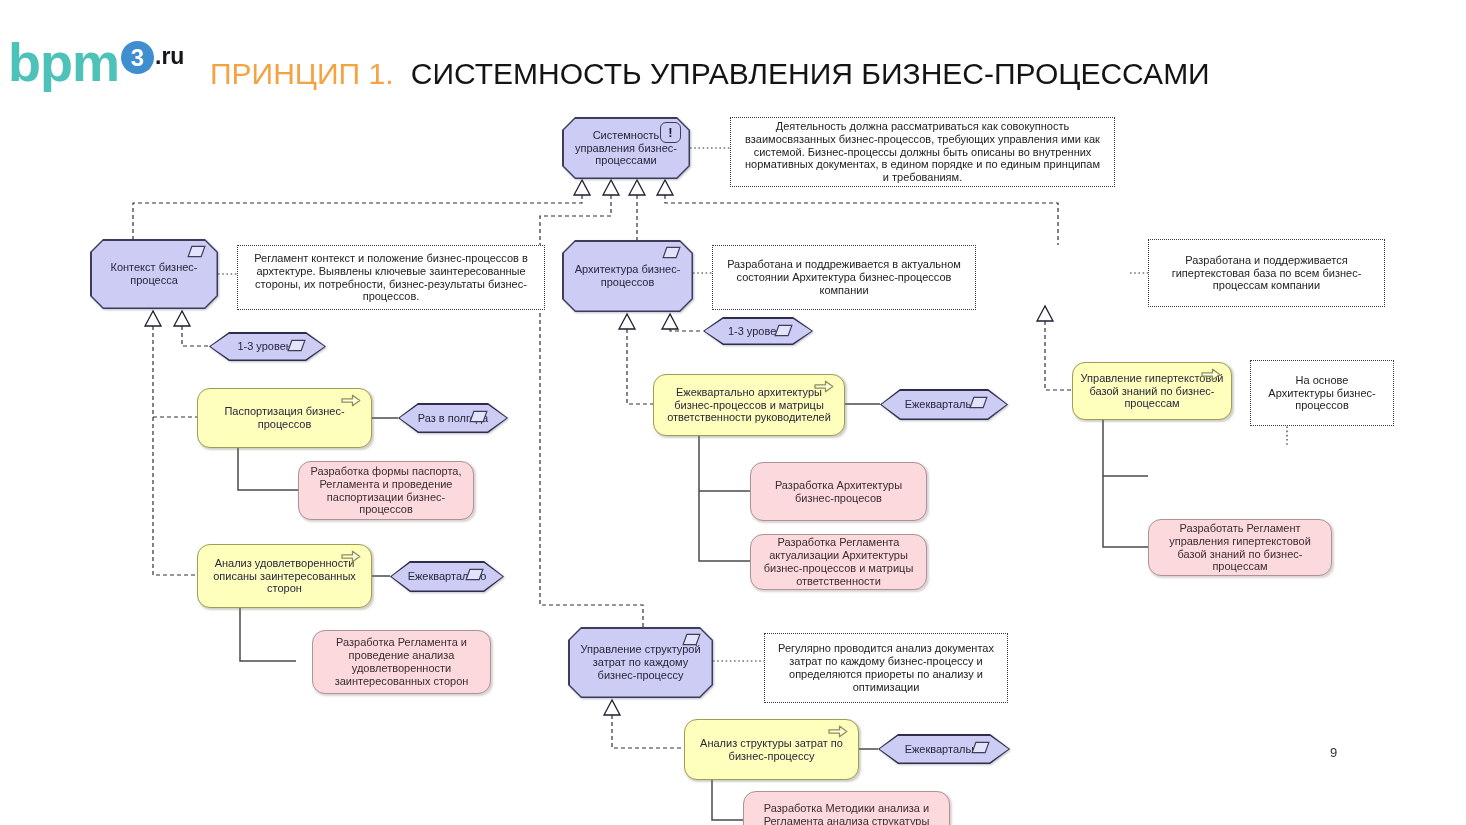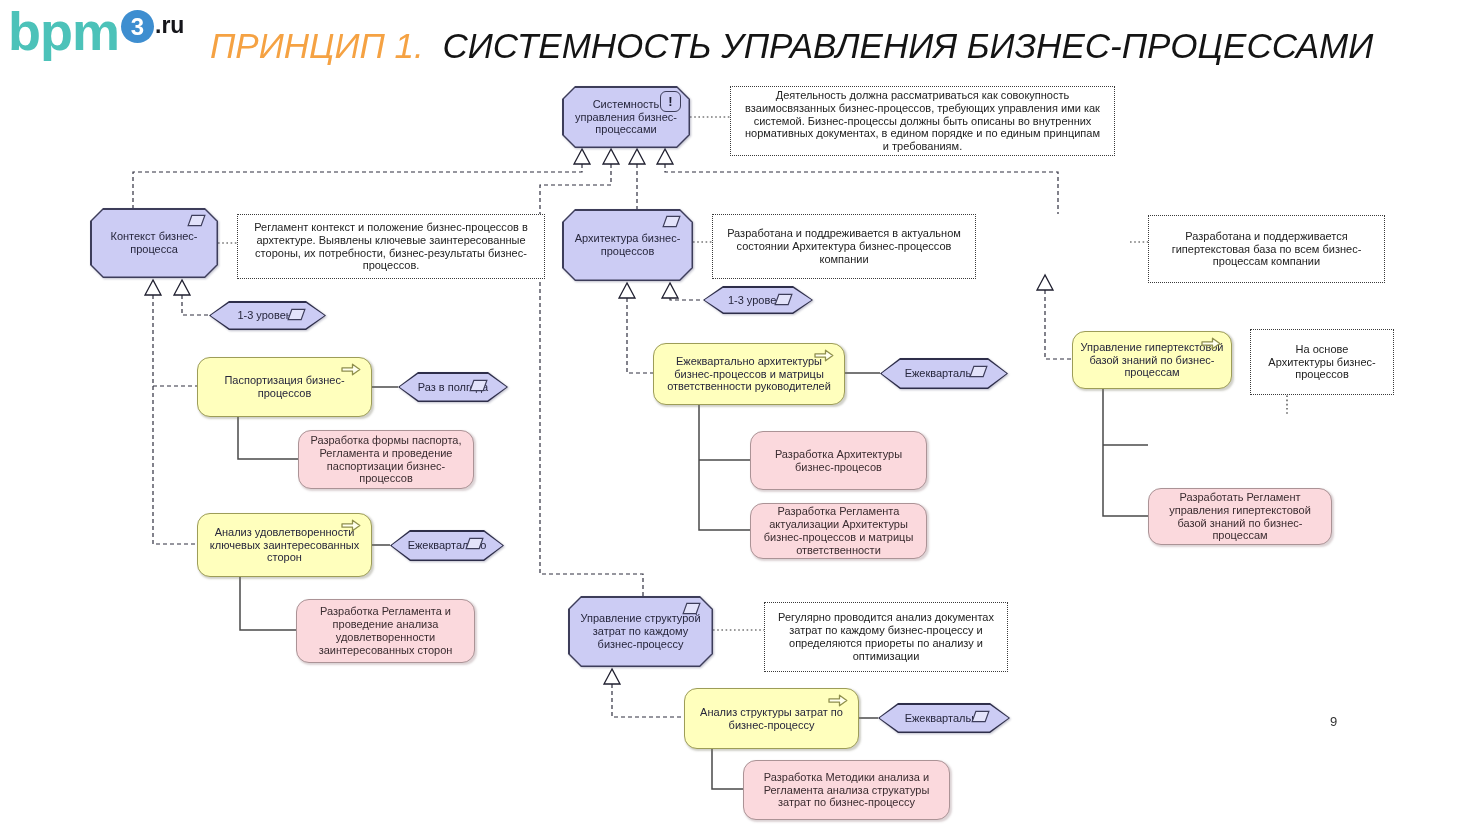--- a/index.html
+++ b/index.html
@@ -1,25 +1,25 @@
 <!DOCTYPE html>
 <html><head>
 <meta charset="utf-8">
 <style>
   html,body{margin:0;padding:0;background:#ffffff;}
   body{width:1466px;height:825px;position:relative;overflow:hidden;
        font-family:"Liberation Sans",sans-serif;color:#26263c;}
-  .slide{position:absolute;inset:0;}
+  .slide{position:absolute;inset:0;margin-top:31px;}
   
   .logo{position:absolute;left:8px;top:6px;display:flex;align-items:flex-start;}
   .logo .bpm{font-size:54px;font-weight:700;color:#4cc2b9;line-height:.95;letter-spacing:-1px;}
   .logo .circle3{width:33px;height:33px;border-radius:50%;background:#3e8ed0;color:#fff;
        font-size:24px;font-weight:700;display:flex;align-items:center;justify-content:center;margin:4px 1px 0 2px;}
   .logo .ru{font-size:23px;font-weight:700;color:#15151a;margin-top:6px;}
-  .title{position:absolute;left:210px;top:26px;font-size:35px;white-space:nowrap;font-style:italic;}
+  .title{position:absolute;left:210px;top:26px;font-size:30px;white-space:nowrap;}
   .title .pfx{color:#f5a243;}
   .title .main{color:#141414;margin-left:9px;}
   .pagenum{position:absolute;left:1330px;top:714px;font-size:13px;color:#333;}
   
   .node{position:absolute;display:flex;align-items:center;justify-content:center;
         text-align:center;font-size:11px;line-height:1.18;z-index:2;}
   .lbl{position:relative;z-index:3;padding:1px 5px;}
   
   .shapes{position:absolute;inset:0;filter:drop-shadow(1.5px 1.5px 1px rgba(110,110,140,.45));}
   .sb,.sf{position:absolute;}
@@ -168,33 +168,33 @@
       </svg>
     <span class="lbl">Раз в полгода</span>
   </div>
   <div class="node deliv" style="left:298px;top:430px;width:174px;height:57px">
     <span class="lbl">Разработка формы паспорта, Регламента и проведение паспортизации бизнес-процессов</span>
   </div>
   <div class="node proc" style="left:197px;top:513px;width:173px;height:62px">
     <svg class="arrow-icon" viewBox="0 0 20 13">
         <path d="M1 4.8 L11.5 4.8 L11.5 1.2 L18.8 6.5 L11.5 11.8 L11.5 8.2 L1 8.2 Z"></path>
       </svg>
-    <span class="lbl">Анализ удовлетворенности ключевых заинтересованных сторон</span>
+    <span class="lbl">Анализ удовлетворенности описаны заинтересованных сторон</span>
   </div>
   <div class="node hex" style="left:390px;top:530px;width:114px;height:31px">
     <div class="shapes">
         <i class="sb"></i>
         <i class="sf"></i>
       </div>
     <svg class="doc-icon" viewBox="0 0 20 14">
         <path d="M5 1.5 L19 1.5 L15 12.5 L1 12.5 Z"></path>
       </svg>
     <span class="lbl">Ежеквартально</span>
   </div>
-  <div class="node deliv" style="left:296px;top:599px;width:177px;height:62px">
+  <div class="node deliv" style="left:312px;top:599px;width:177px;height:62px">
     <span class="lbl">Разработка Регламента и проведение анализа удовлетворенности заинтересованных сторон</span>
   </div>
 
   <div class="node goal" style="left:562px;top:209px;width:131px;height:72px">
     <div class="shapes">
         <i class="sb"></i>
         <i class="sf"></i>
       </div>
     <svg class="doc-icon" viewBox="0 0 20 14">
         <path d="M5 1.5 L19 1.5 L15 12.5 L1 12.5 Z"></path>
@@ -230,21 +230,21 @@
       </svg>
     <span class="lbl">Ежеквартально</span>
   </div>
   <div class="node deliv" style="left:750px;top:431px;width:175px;height:57px">
     <span class="lbl">Разработка Архитектуры бизнес-процесов</span>
   </div>
   <div class="node deliv" style="left:750px;top:503px;width:175px;height:54px">
     <span class="lbl">Разработка Регламента актуализации Архитектуры бизнес-процессов и матрицы ответственности</span>
   </div>
 
-  <div class="node note" style="left:1148px;top:215px;width:219px;height:60px">
+  <div class="node note" style="left:1148px;top:208px;width:219px;height:60px">
     <span class="lbl">Разработана и поддерживается гипертекстовая база по всем бизнес-процессам компании</span>
   </div>
   <div class="node proc" style="left:1072px;top:331px;width:158px;height:56px">
     <svg class="arrow-icon" viewBox="0 0 20 13">
         <path d="M1 4.8 L11.5 4.8 L11.5 1.2 L18.8 6.5 L11.5 11.8 L11.5 8.2 L1 8.2 Z"></path>
       </svg>
     <span class="lbl">Управление гипертекстовой базой знаний по бизнес-процессам</span>
   </div>
   <div class="node note" style="left:1250px;top:329px;width:126px;height:58px">
     <span class="lbl">На основе Архитектуры бизнес-процессов</span>

